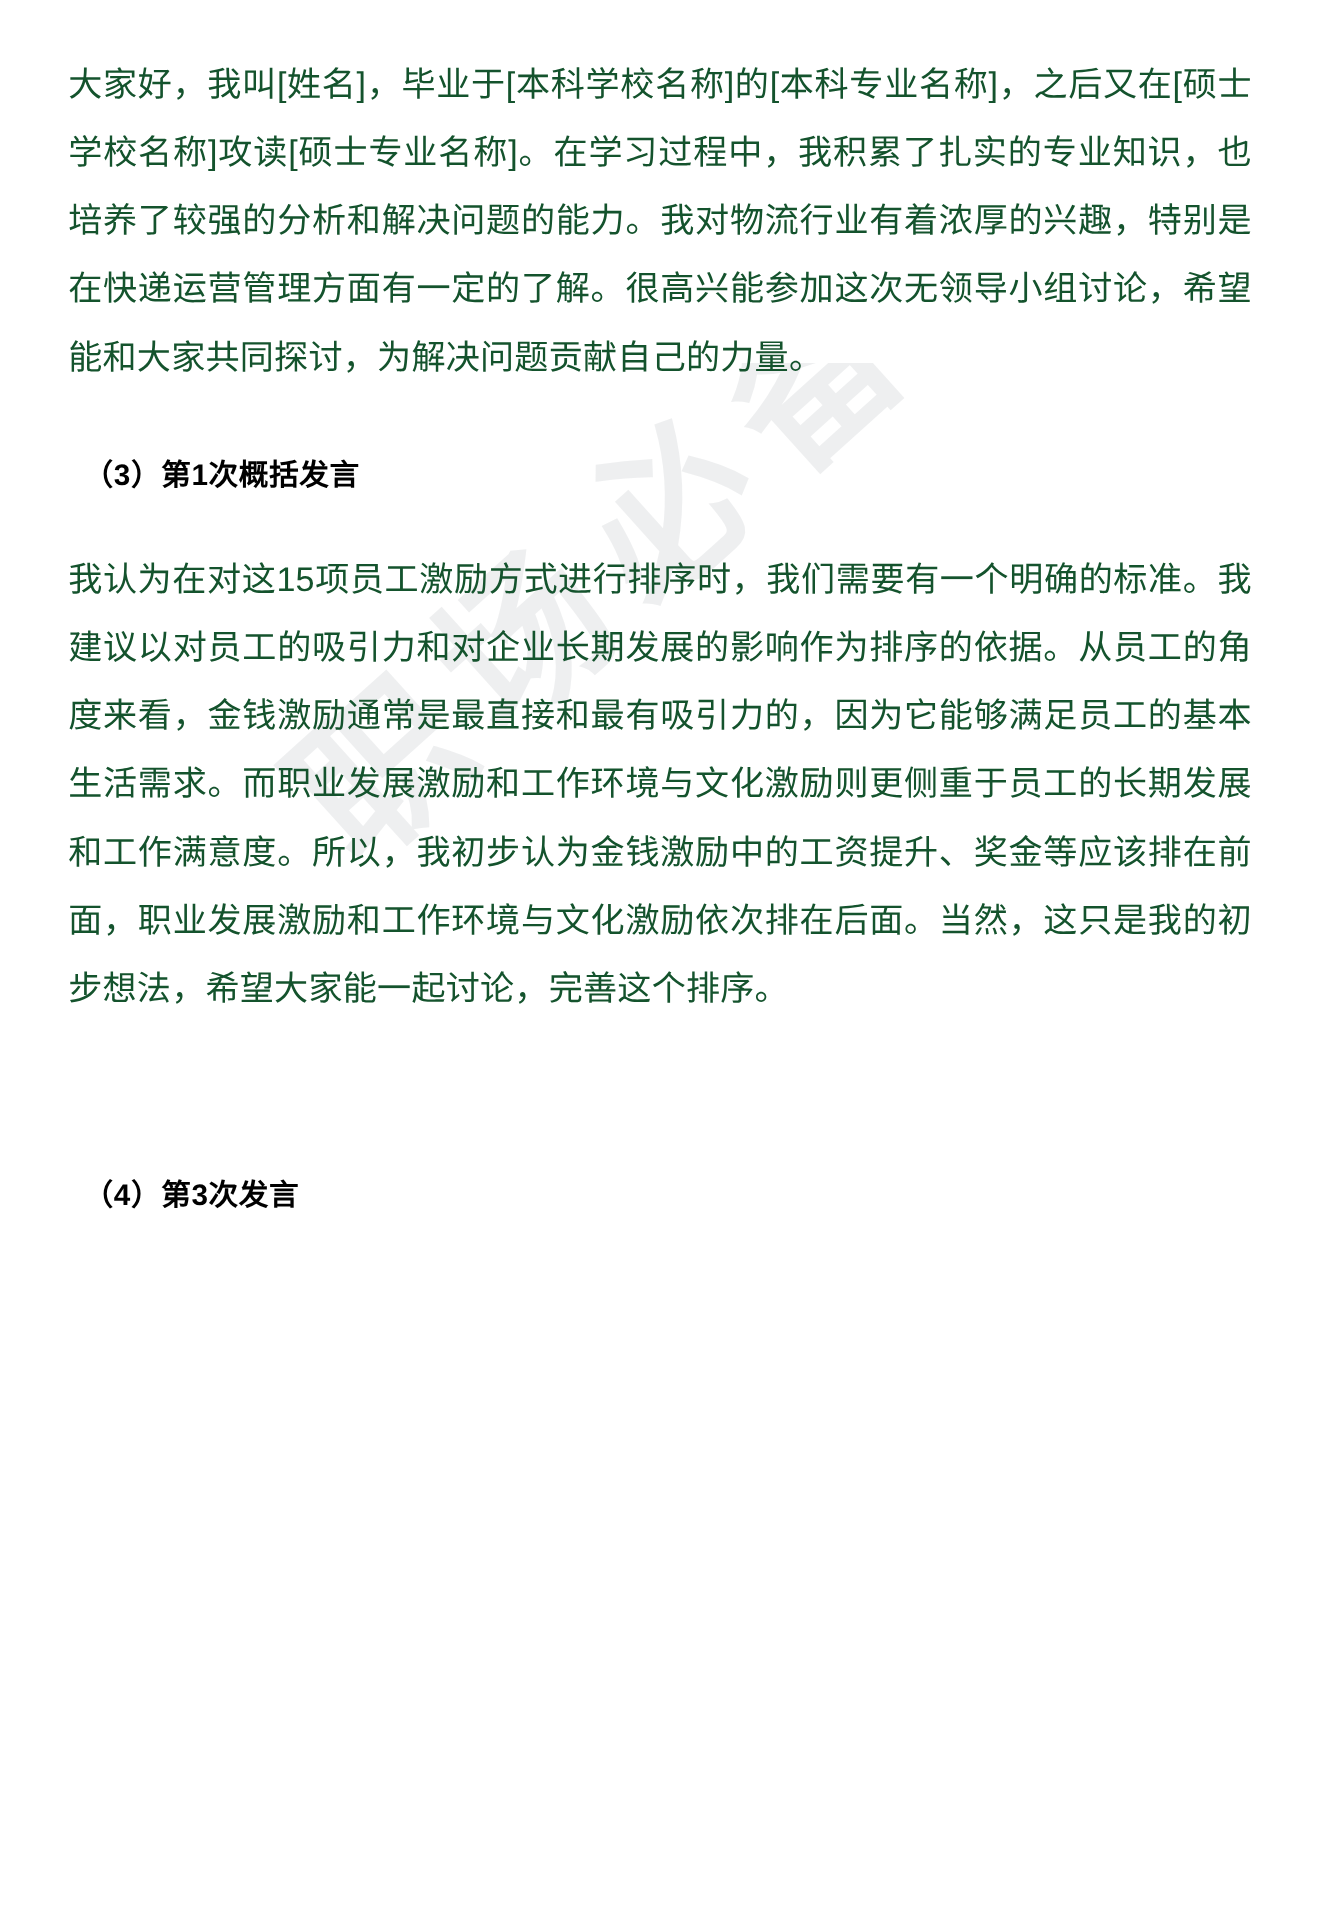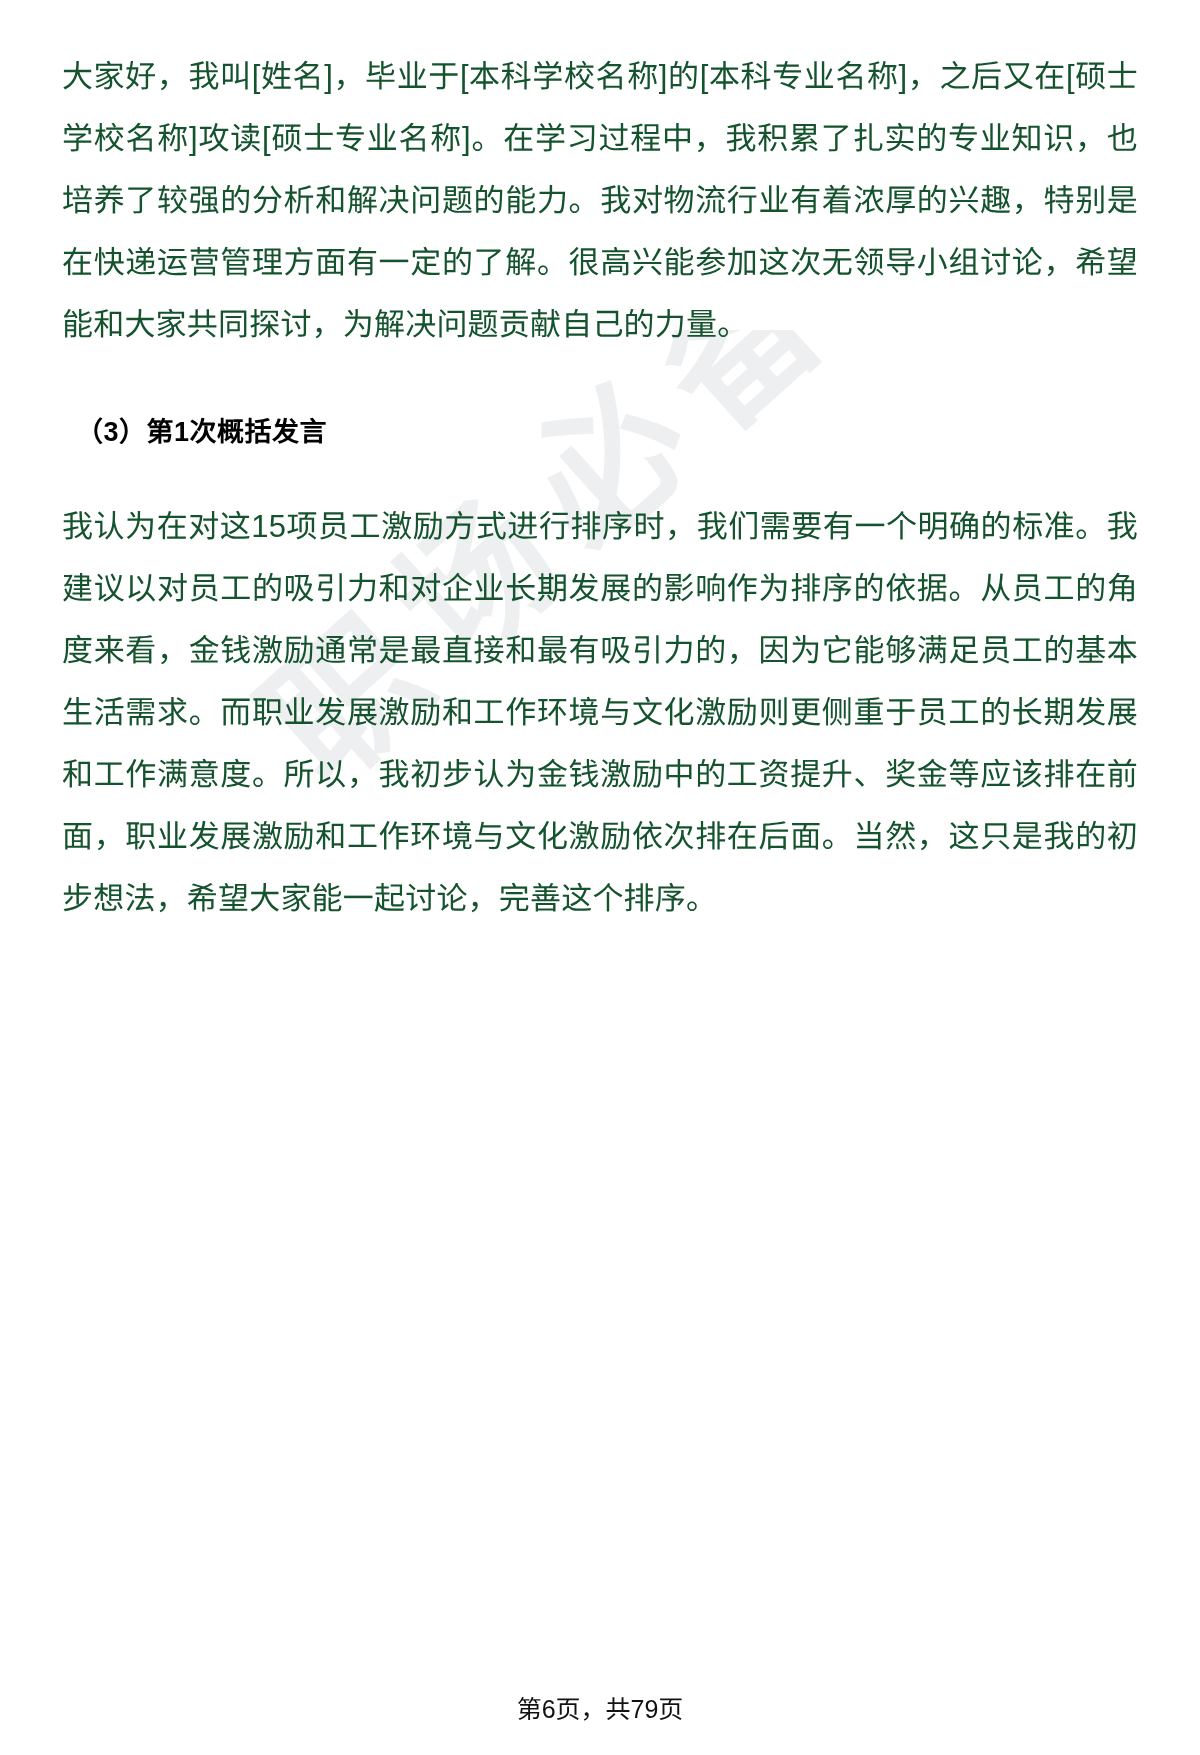--- a/index.html
+++ b/index.html
@@ -97,22 +97,20 @@
     <h3 class="section-heading">（3）第1次概括发言</h3>
     <div class="gap-head-after"></div>
 
     <p class="body-text">我认为在对这15项员工激励方式进行排序时，我们需要有一个明确的标准。我建议以对员工的吸引力和对企业长期发展的影响作为排序的依据。从员工的角度来看，金钱激励通常是最直接和最有吸引力的，因为它能够满足员工的基本生活需求。而职业发展激励和工作环境与文化激励则更侧重于员工的长期发展和工作满意度。所以，我初步认为金钱激励中的工资提升、奖金等应该排在前面，职业发展激励和工作环境与文化激励依次排在后面。当然，这只是我的初步想法，希望大家能一起讨论，完善这个排序。</p>
 
     <div class="gap-head-before"></div>
     <div class="gap-head-after"></div>
 
 
     <div class="gap-head-before"></div>
+    <h3 class="section-heading">（4）第3次发言</h3>
     <div class="gap-head-after"></div>
 
 
   </div>
 
-  <div class="footer">
-    <span>第6页，共79页</span>
-  </div>
 
 </div>
 
 </body></html>

